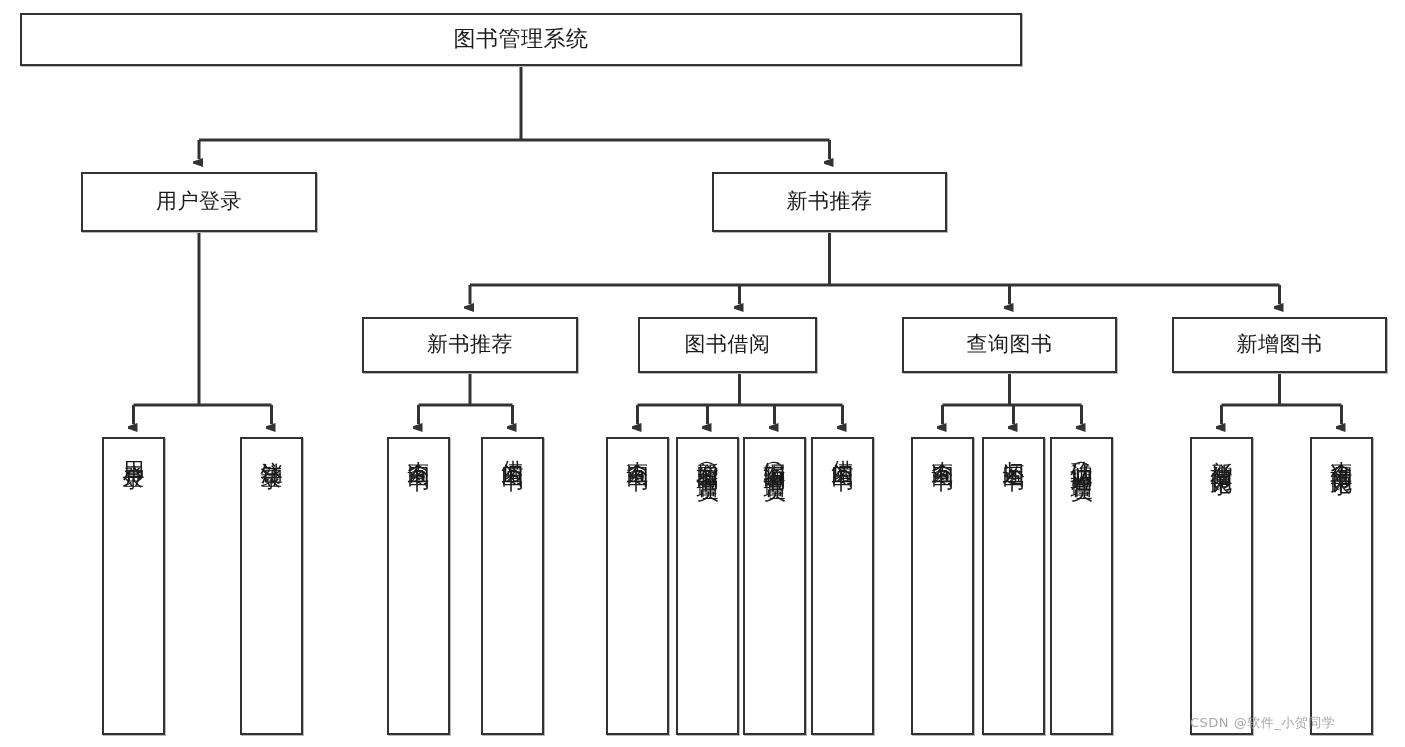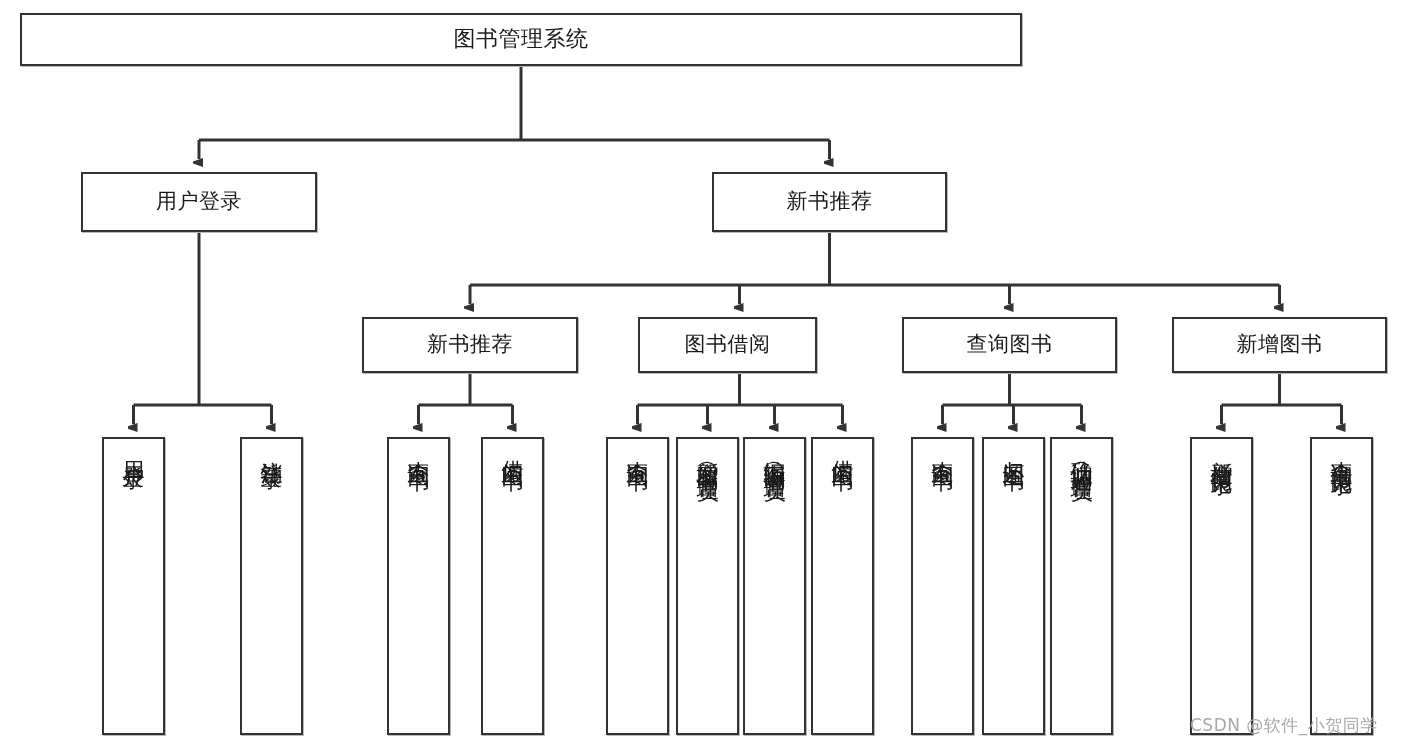--- a/index.html
+++ b/index.html
@@ -58,21 +58,21 @@
     font-size: 22px;
     letter-spacing: 3px;
     line-height: 1;
     white-space: nowrap;
   }
   .node.root .label { font-size: 22px; }
   .watermark {
     position: absolute;
     left: 1190px;
     top: 714px;
-    font-size: 17px;
+    font-size: 13px;
     color: #a8a8a8;
     white-space: nowrap;
     letter-spacing: 0.5px;
   }
 </style>
 </head>
 <body>
 
 <div id="canvas">
   <svg id="edges" viewBox="0 0 1405 747" xmlns="http://www.w3.org/2000/svg">

